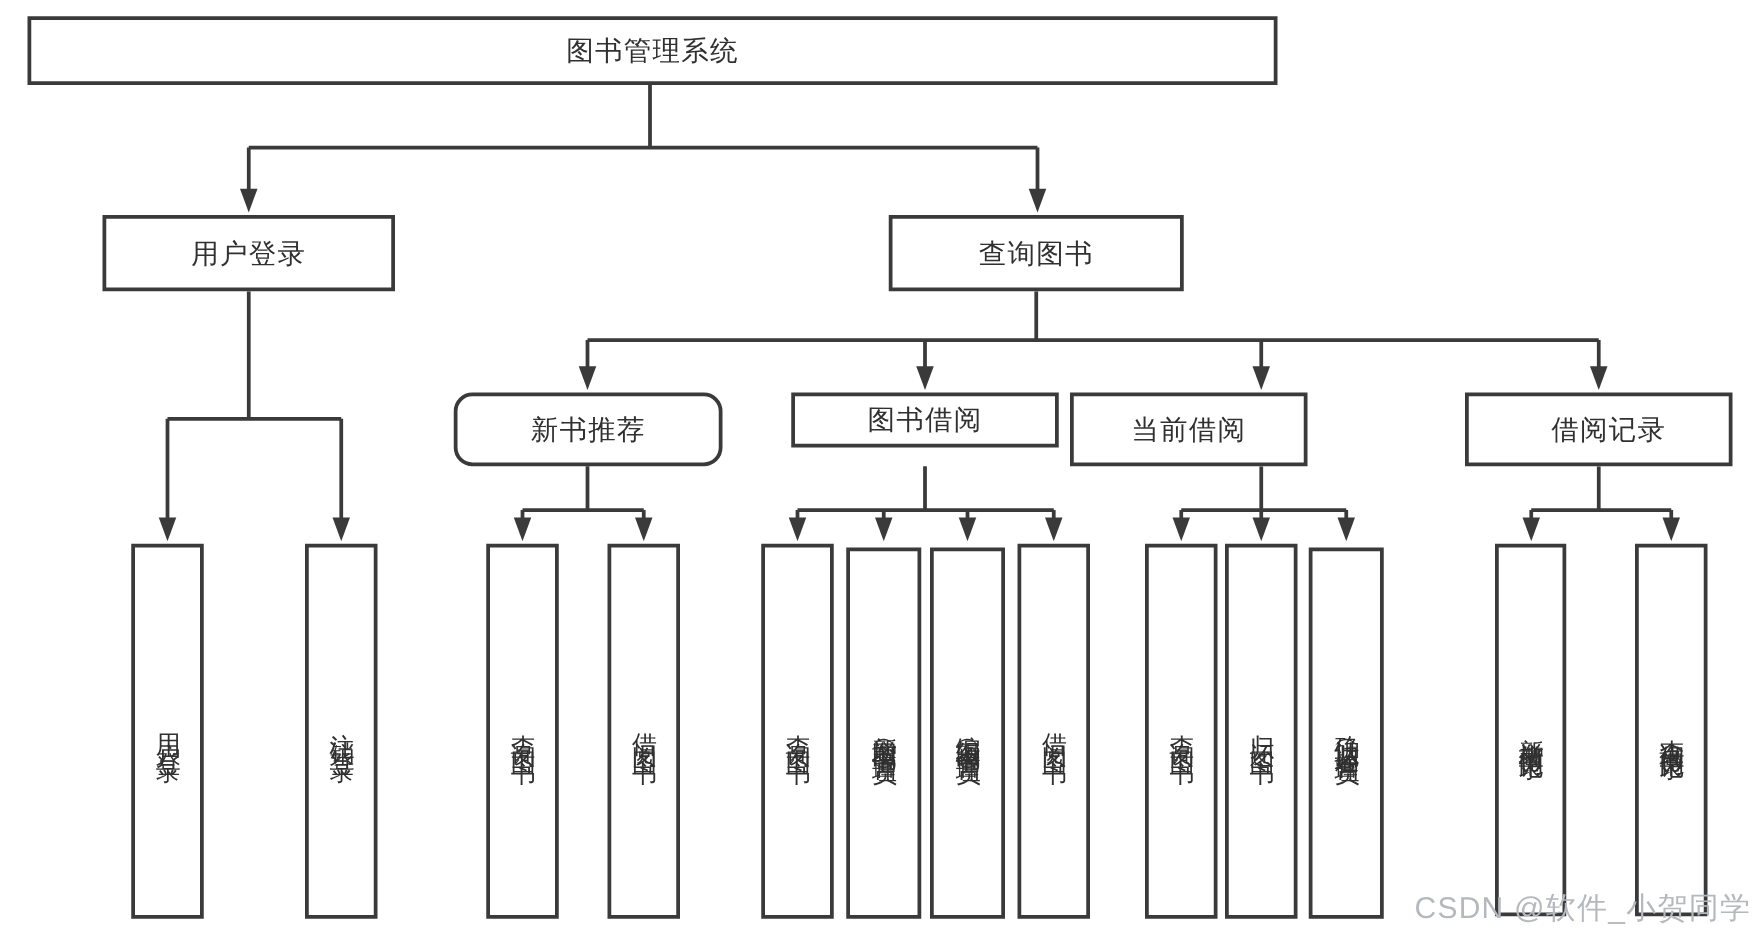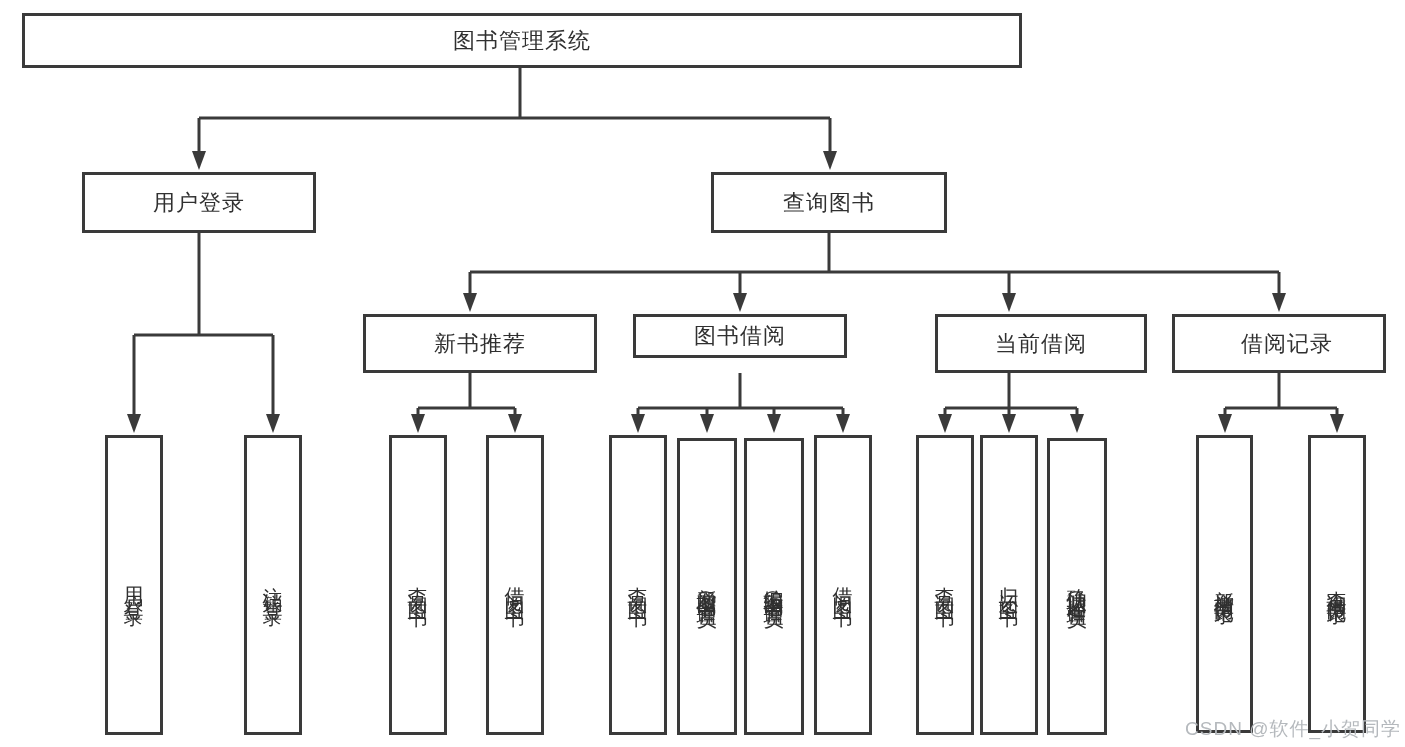--- a/index.html
+++ b/index.html
@@ -29,21 +29,21 @@
     font-size:20px;
     writing-mode:vertical-rl;
     text-orientation:mixed;
     letter-spacing:7px;
     line-height:1.1;
   }
   .v-node.tight{letter-spacing:3px;}
   .watermark{
     position:absolute;
     right:4px;bottom:5px;
-    font-size:19px;
+    font-size:24px;
     letter-spacing:1px;
     color:#b5b9bd;
     white-space:nowrap;
   }
 </style>
 </head>
 <body>
 
 <div class="stage">
 
@@ -95,23 +95,23 @@
       <polygon points="1225,433 1218,414 1232,414"></polygon>
       <polygon points="1337,433 1330,414 1344,414"></polygon>
     </g>
   </svg>
 
   <div class="node h-node" style="left:22px;top:13px;width:1000px;height:55px;">图书管理系统</div>
 
   <div class="node h-node" style="left:82px;top:172px;width:234px;height:61px;">用户登录</div>
   <div class="node h-node" style="left:711px;top:172px;width:236px;height:61px;">查询图书</div>
 
-  <div class="node h-node" style="left:363px;top:314px;width:234px;height:59px;">新书推荐</div>
+  <div class="node h-node" style="left:363px;top:314px;width:215px;height:59px;border-radius:15px;">新书推荐</div>
   <div class="node h-node" style="left:633px;top:314px;width:214px;height:44px;">图书借阅</div>
-  <div class="node h-node" style="left:935px;top:314px;width:212px;height:59px;">当前借阅</div>
+  <div class="node h-node" style="left:856px;top:314px;width:190px;height:59px;">当前借阅</div>
   <div class="node h-node" style="left:1172px;top:314px;width:214px;height:59px;padding-left:16px;">借阅记录</div>
 
   <div class="node v-node" style="left:105px;top:435px;width:58px;height:300px;">用户登录</div>
   <div class="node v-node" style="left:244px;top:435px;width:58px;height:300px;">注销登录</div>
 
   <div class="node v-node" style="left:389px;top:435px;width:58px;height:300px;">查询图书</div>
   <div class="node v-node" style="left:486px;top:435px;width:58px;height:300px;">借阅图书</div>
 
   <div class="node v-node" style="left:609px;top:435px;width:58px;height:300px;">查询图书</div>
   <div class="node v-node tight" style="left:677px;top:438px;width:60px;height:297px;">新增图书（管理员）</div>

